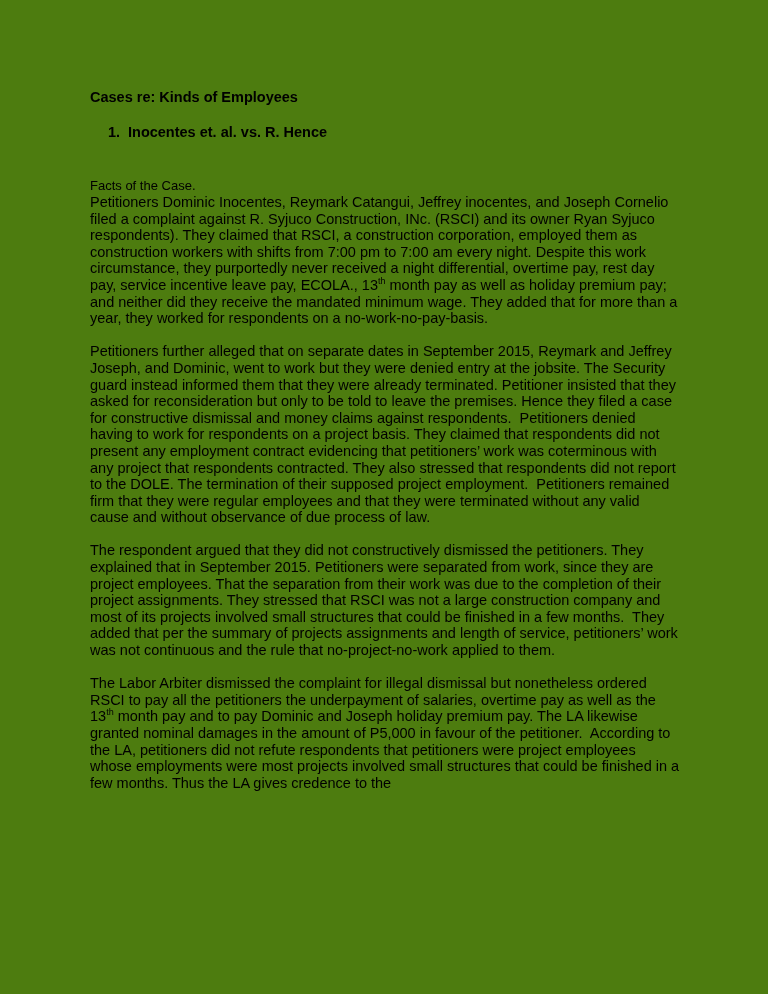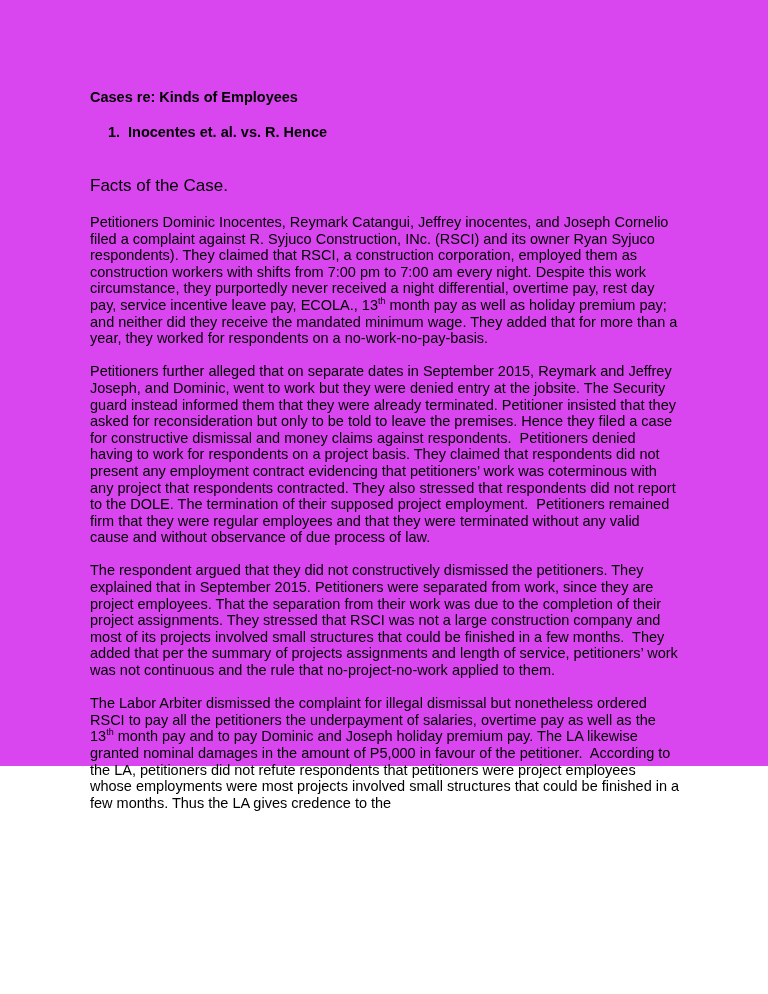--- a/index.html
+++ b/index.html
@@ -11,23 +11,23 @@
     width: 768px;
     height: 994px;
     overflow: hidden;
     font-family: "Liberation Sans", sans-serif;
     color: #000000;
     -webkit-font-smoothing: antialiased;
   }
   .doc-page {
     box-sizing: border-box;
     width: 768px;
-    height: 766px;
+    height: 994px;
     padding: 89px 88px 0 90px;
-    background: #d946ef;
+    background: #4d7c0f;
   }
   .doc-title {
     font-size: 14.5px;
     line-height: 17px;
     font-weight: bold;
     margin: 0 0 18px 0;
     white-space: pre-wrap;
   }
   .case-list-row {
     display: flex;
@@ -37,24 +37,24 @@
     font-weight: bold;
   }
   .case-list-number {
     width: 20px;
     flex: 0 0 20px;
   }
   .case-list-text {
     flex: 1;
   }
   .section-heading {
-    font-size: 17px;
+    font-size: 13px;
     line-height: 17px;
     font-weight: normal;
-    margin: 0 0 20px 0;
+    margin: 0 0 0 0;
     white-space: pre-wrap;
   }
   .para {
     font-size: 14.5px;
     line-height: 16.6px;
     margin: 0 0 16.6px 0;
     white-space: pre-wrap;
     width: 590px;
   }
   .para sup {

